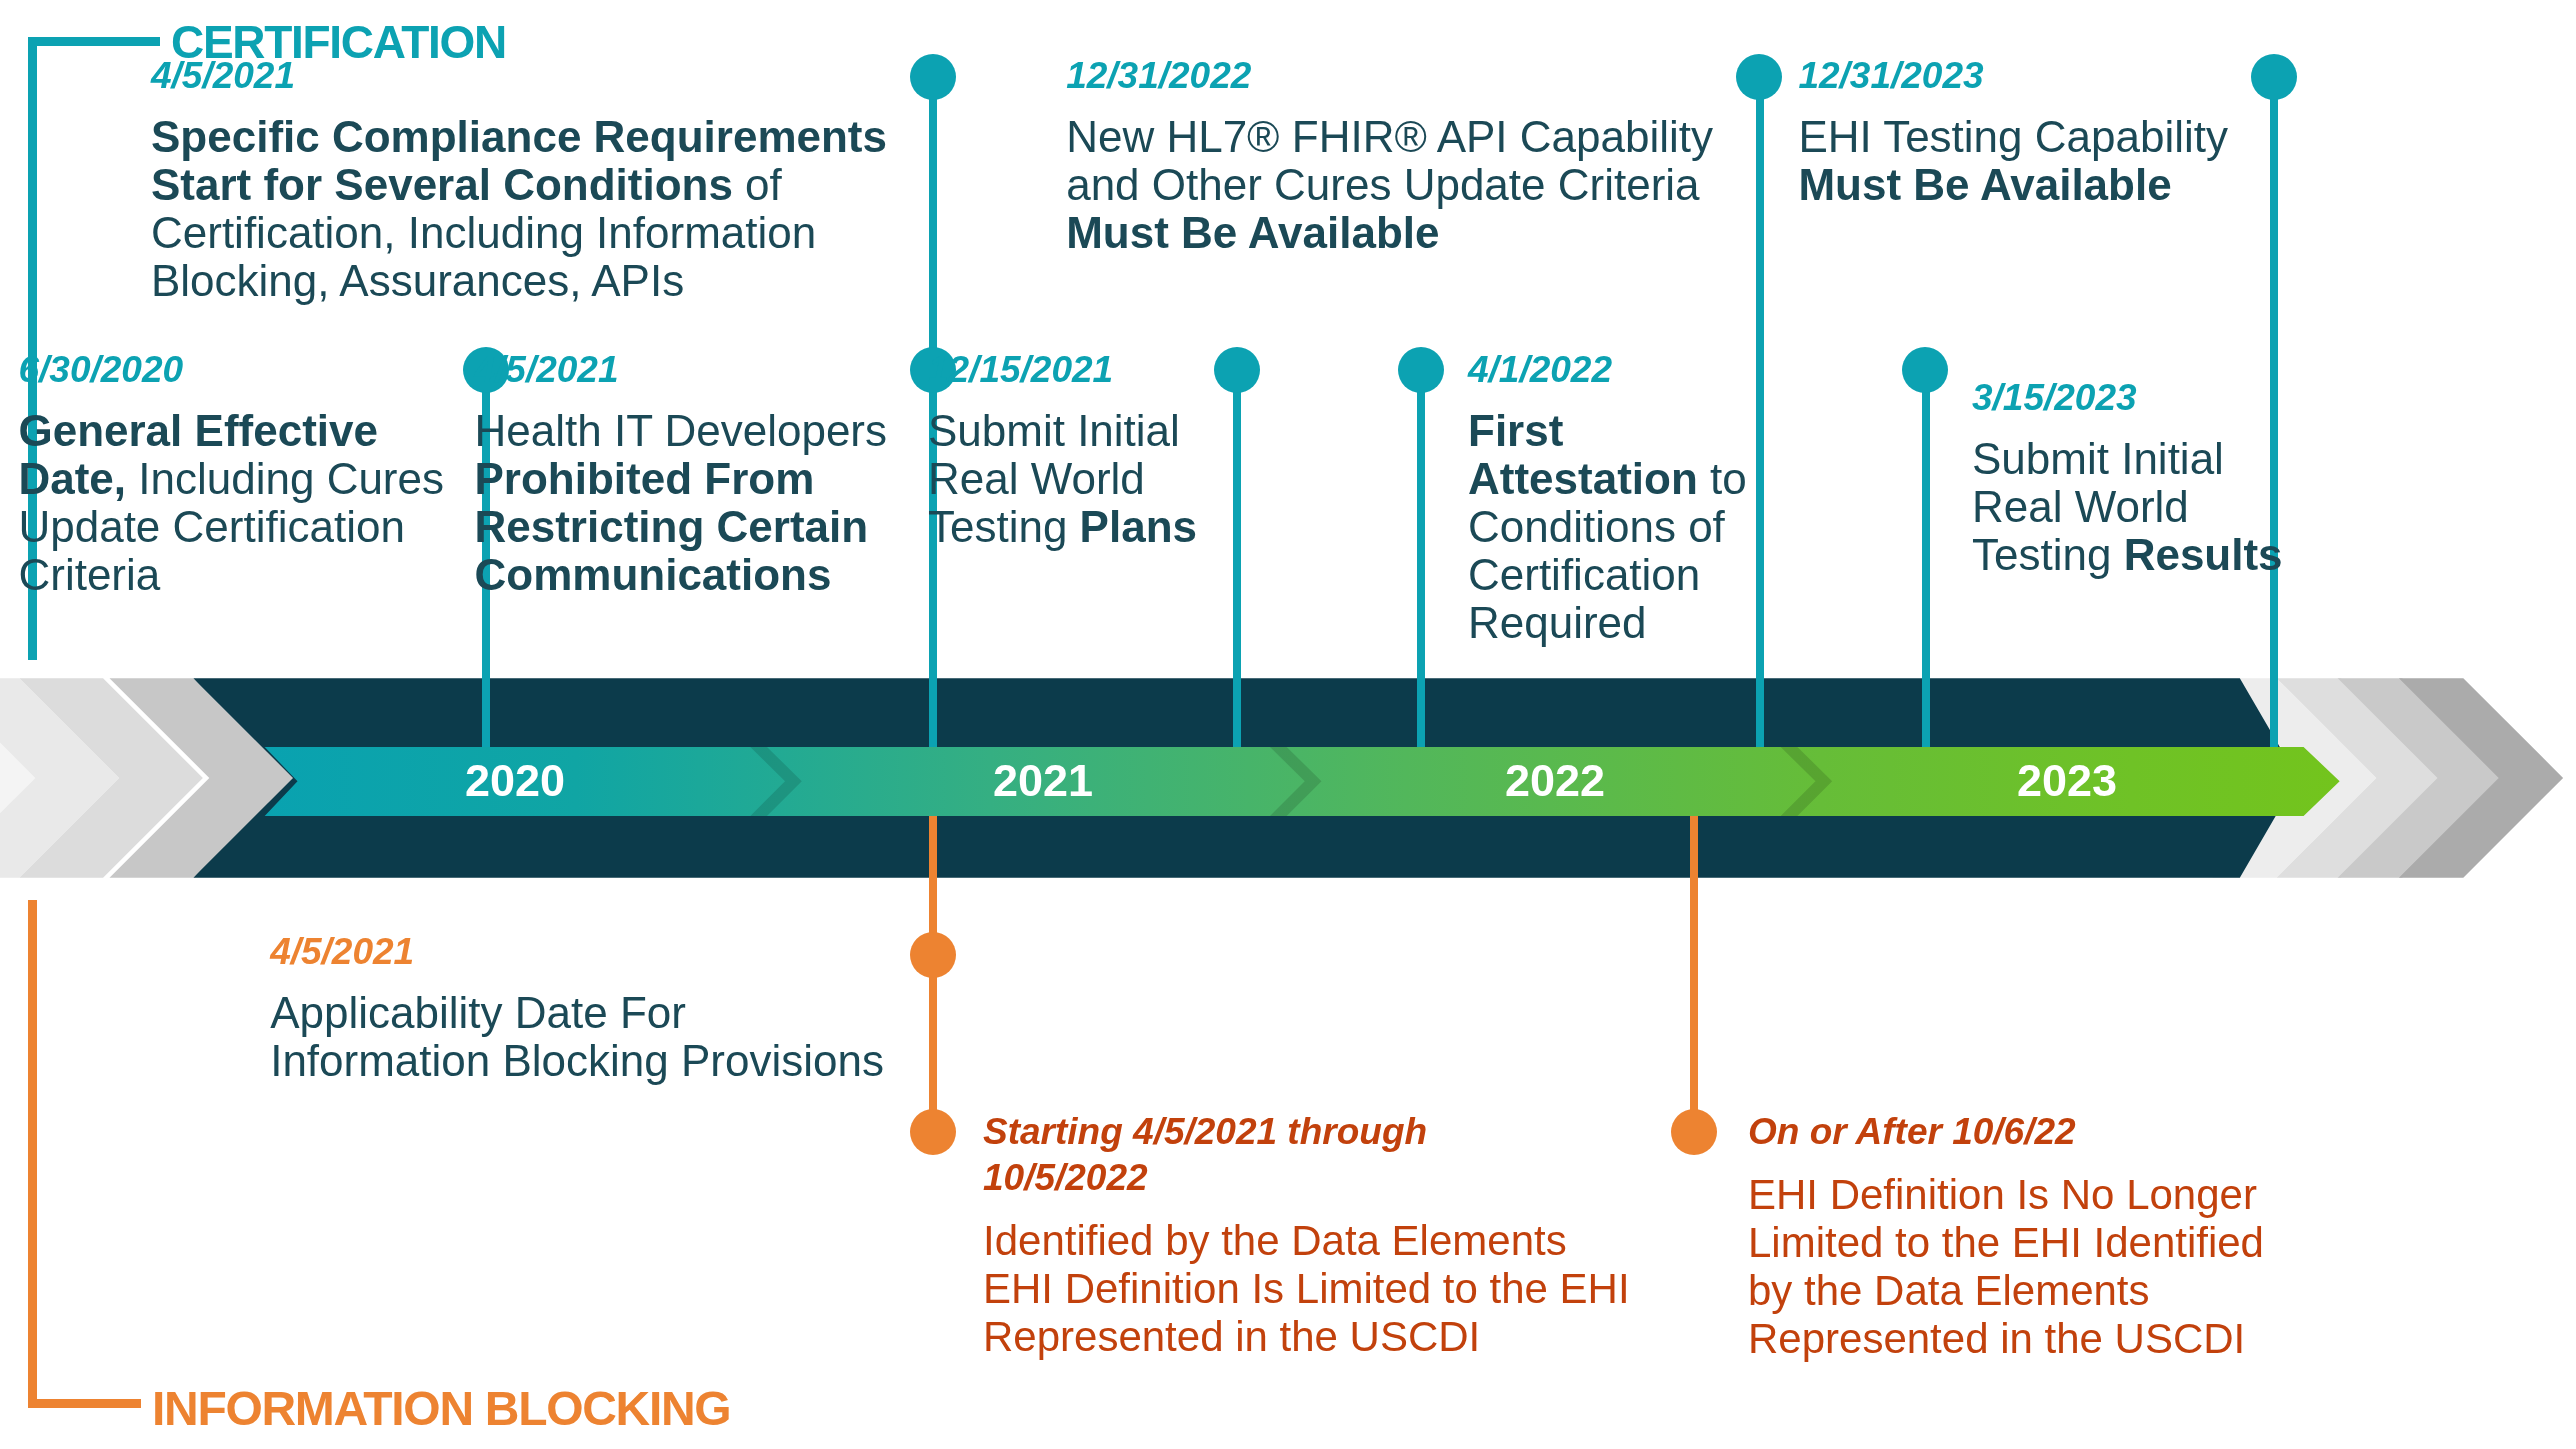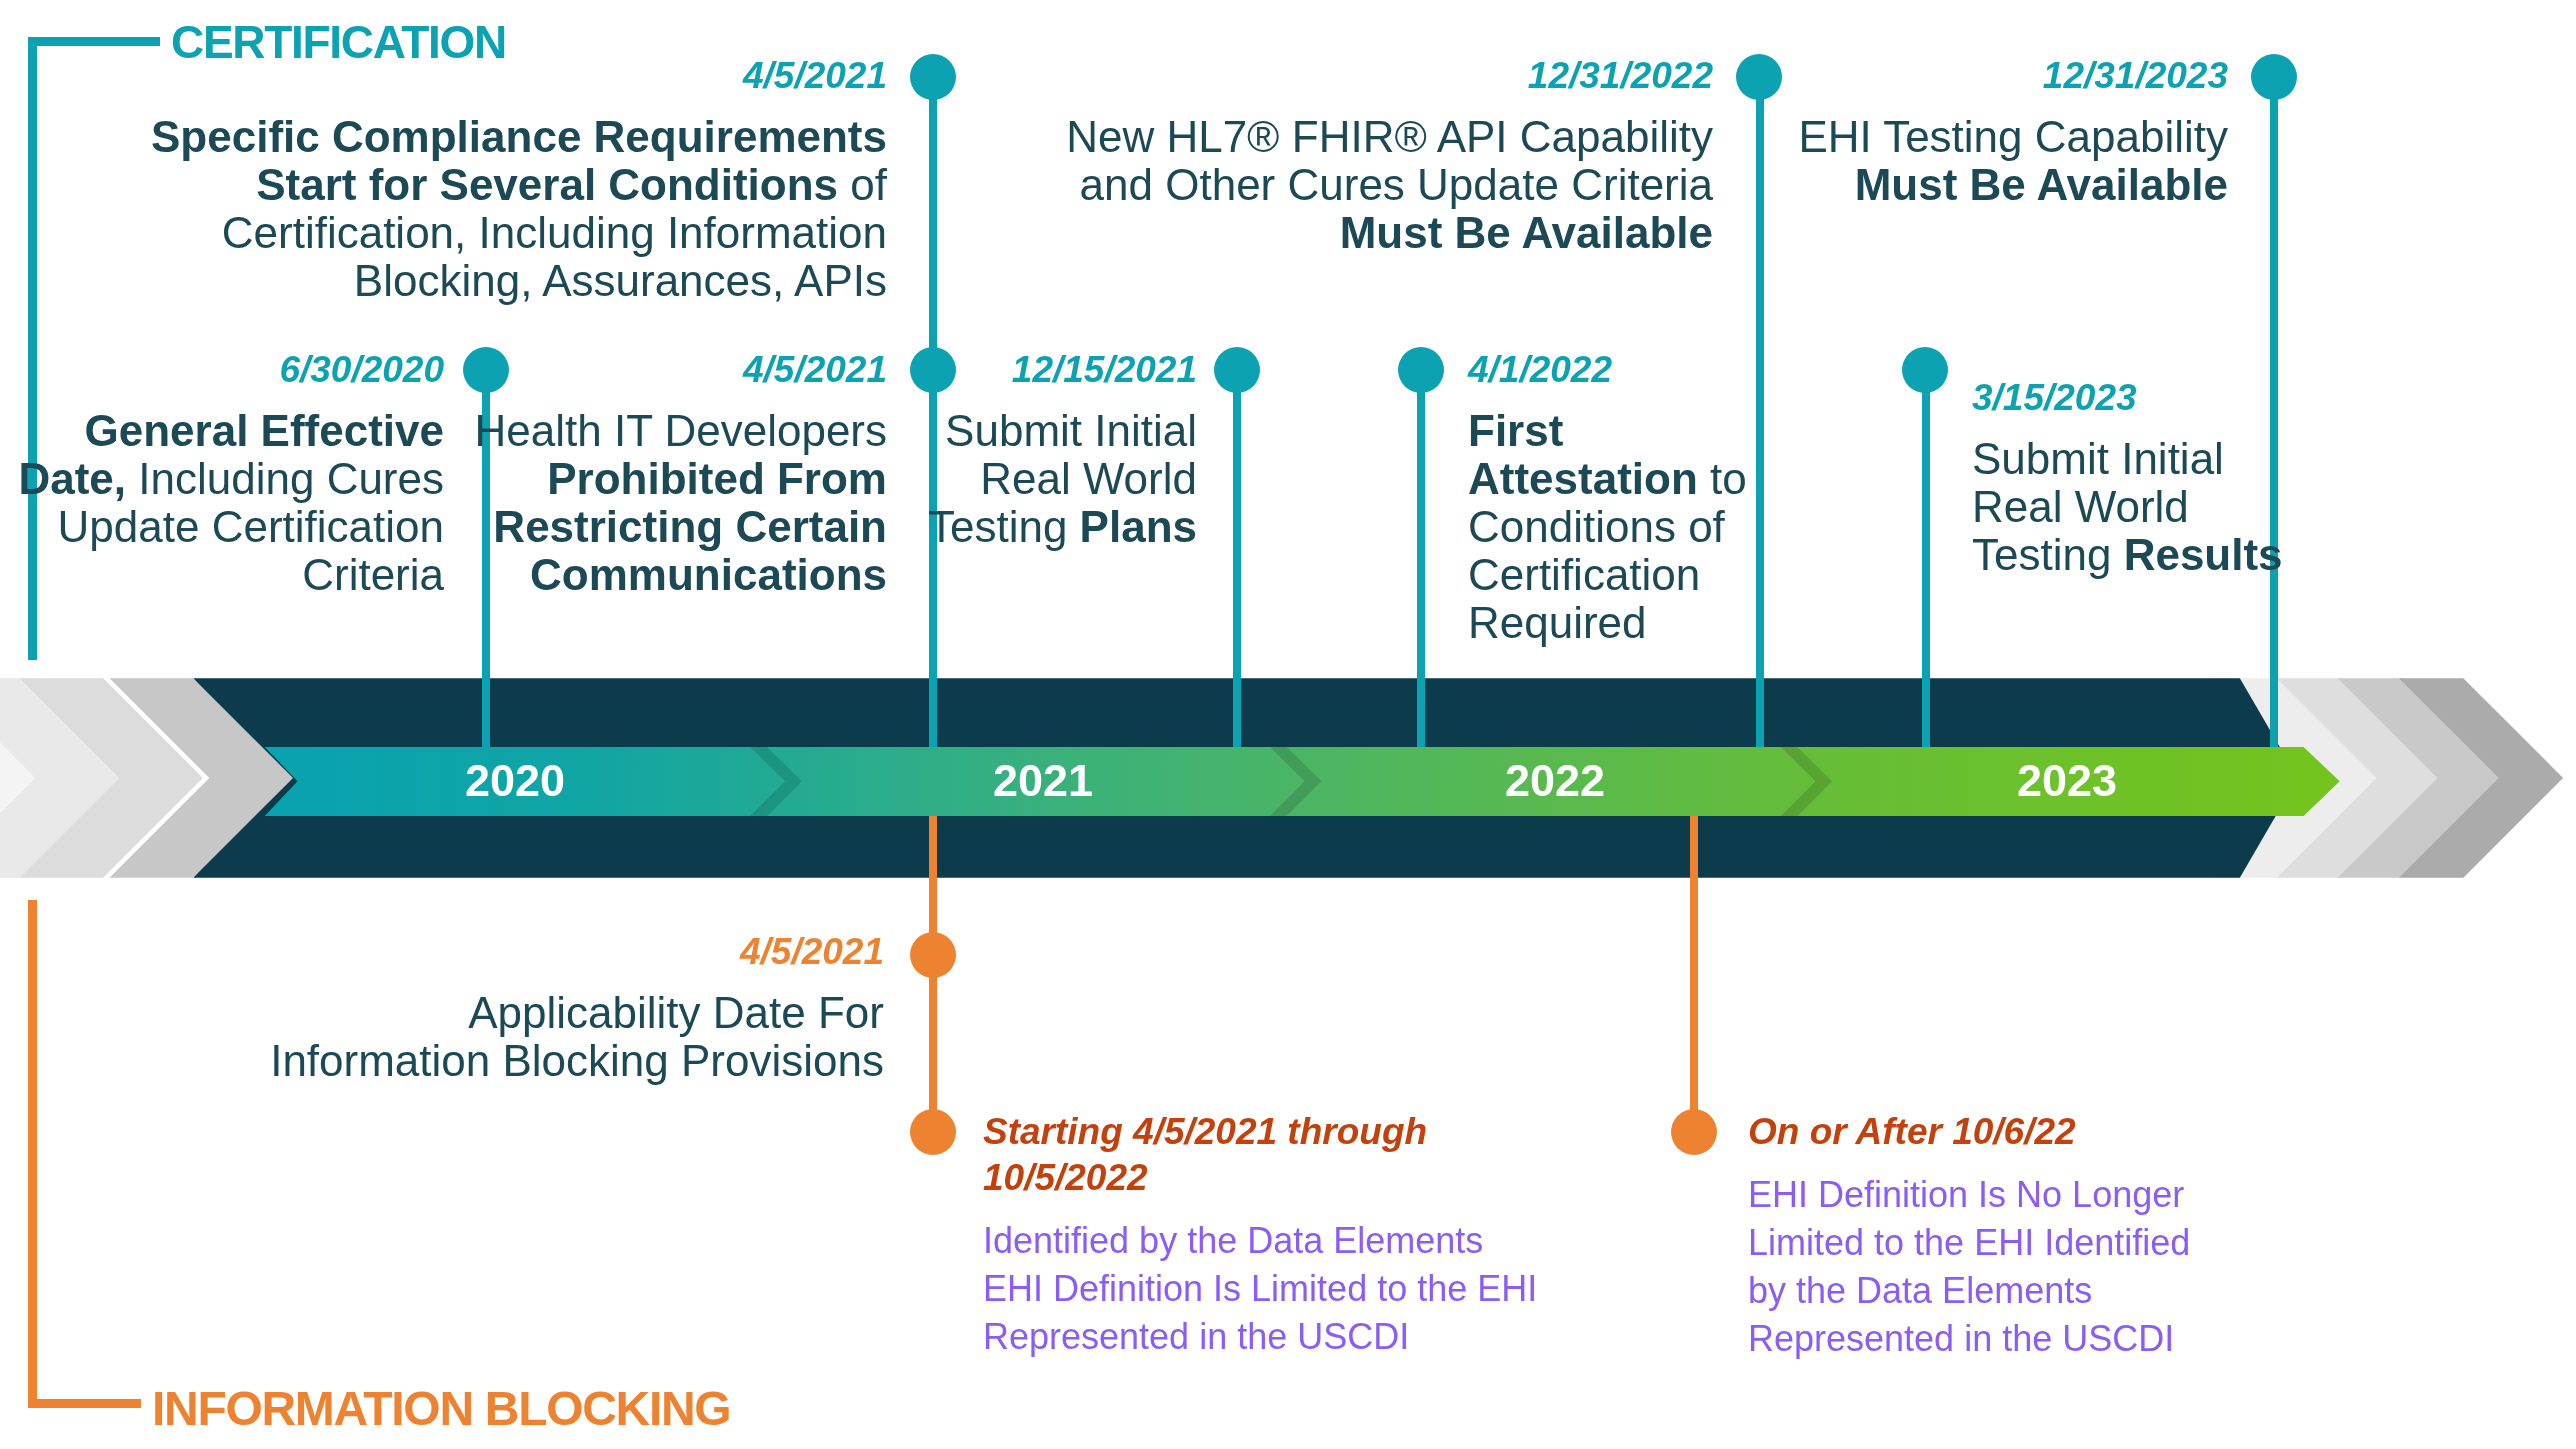--- a/index.html
+++ b/index.html
@@ -11,29 +11,29 @@
   .orange-bg{background:#ed8331;}
   
   .section-title{position:absolute;font-weight:700;letter-spacing:-1.3px;line-height:1;}
   .title-cert{left:171px;top:19.3px;font-size:46px;color:#0ca2b2;}
   .title-ib{left:152px;top:1385px;font-size:48px;color:#ed8331;}
   
   .vline{position:absolute;width:7.7px;}
   .dot{position:absolute;width:46px;height:46px;border-radius:50%;}
   
   .evt{position:absolute;}
-  .evt.right{text-align:right;}
+  .evt.right{text-align:left;}
   .evt.left{text-align:left;}
   .evt .date{font-size:37px;font-weight:700;font-style:italic;color:#0ca2b2;line-height:37px;}
   .evt .body{margin-top:19.3px;font-size:44px;color:#1b4956;line-height:48px;}
   .evt .body .b{font-weight:700;}
   
   .ibevt{position:absolute;text-align:left;}
   .ibevt .hdr{font-size:37px;font-weight:700;font-style:italic;color:#c2410c;line-height:46px;}
-  .ibevt .body{margin-top:15.5px;font-size:36px;color:#8b5cf6;line-height:48px;}
+  .ibevt .body{margin-top:15.5px;font-size:42px;color:#c2410c;line-height:48px;}
   
   .year{position:absolute;width:258px;text-align:center;font-size:45px;font-weight:700;
         color:#ffffff;line-height:54px;top:754px;}
   svg{position:absolute;left:0;top:0;}
 </style>
 </head>
 <body>
 
 <div class="canvas">
 

